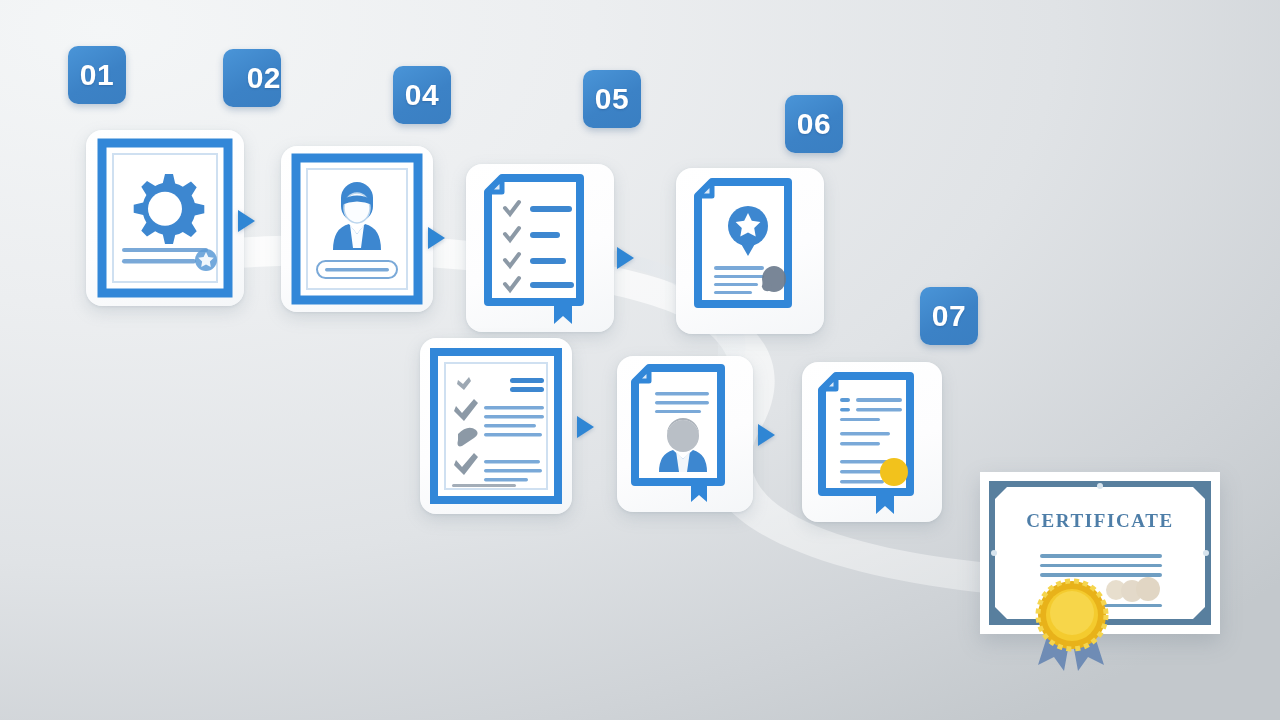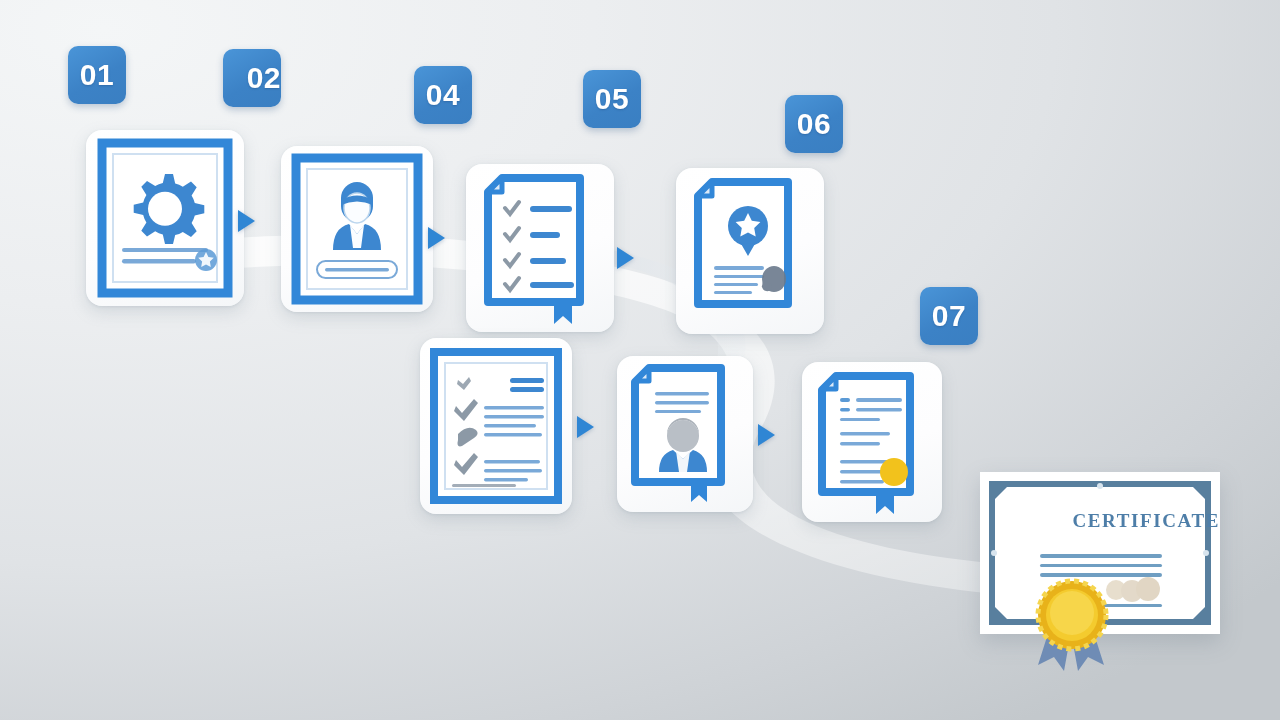--- a/index.html
+++ b/index.html
@@ -50,21 +50,21 @@
 
   
   .certificate{
     position:absolute;
     background:#ffffff;
     box-shadow:0 8px 20px rgba(110,125,140,.28);
   }
   .cert-title{
     position:absolute;
     width:100%;
-    text-align:right;
+    text-align:center;
     font-size:19px;
     font-weight:bold;
     letter-spacing:1.6px;
     color:#4e7ea8;
     font-family:"Liberation Serif", serif;
   }
 </style>
 </head>
 <body>
 
@@ -127,21 +127,21 @@
         <path d="M52 104 q0-22 16-26 l8 10 8-10 q16 4 16 26 Z" fill="#3d87d0"></path>
         <path d="M69 79 l7 9 7-9 -3 23 -8 0 Z" fill="#fbfdff"></path>
       </g>
       <rect x="36" y="115" width="80" height="17" rx="8.5" fill="#ffffff" stroke="#7aa9d8" stroke-width="2"></rect>
       <rect x="44" y="122" width="64" height="3.5" rx="1.7" fill="#7aa9d8"></rect>
     </svg>
   </div>
 
   <div class="arrow" style="left:428px;top:227px;"></div>
 
-  <div class="badge" style="left:414px;top:66px;">
+  <div class="badge" style="left:393px;top:66px;">
     <span>04</span>
   </div>
 
   <div class="card" style="left:466px;top:164px;width:148px;height:168px;">
     <svg class="art" viewBox="0 0 148 168">
       <path d="M36 14 l18 0 0 0 60 0 0 124 -78 0 Z M36 14 l-14 14 0 110 14 0 Z" fill="#ffffff"></path>
       <path d="M36 14 l78 0 0 124 -92 0 0-110 Z" fill="#ffffff" stroke="#3287d8" stroke-width="8" stroke-linejoin="round"></path>
       <path d="M36 14 l0 14 -14 0 Z" fill="#dbe9f7" stroke="#3287d8" stroke-width="5" stroke-linejoin="round"></path>
 
       <path d="M88 134 l0 26 9-8 9 8 0-26 Z" fill="#3287d8"></path>

